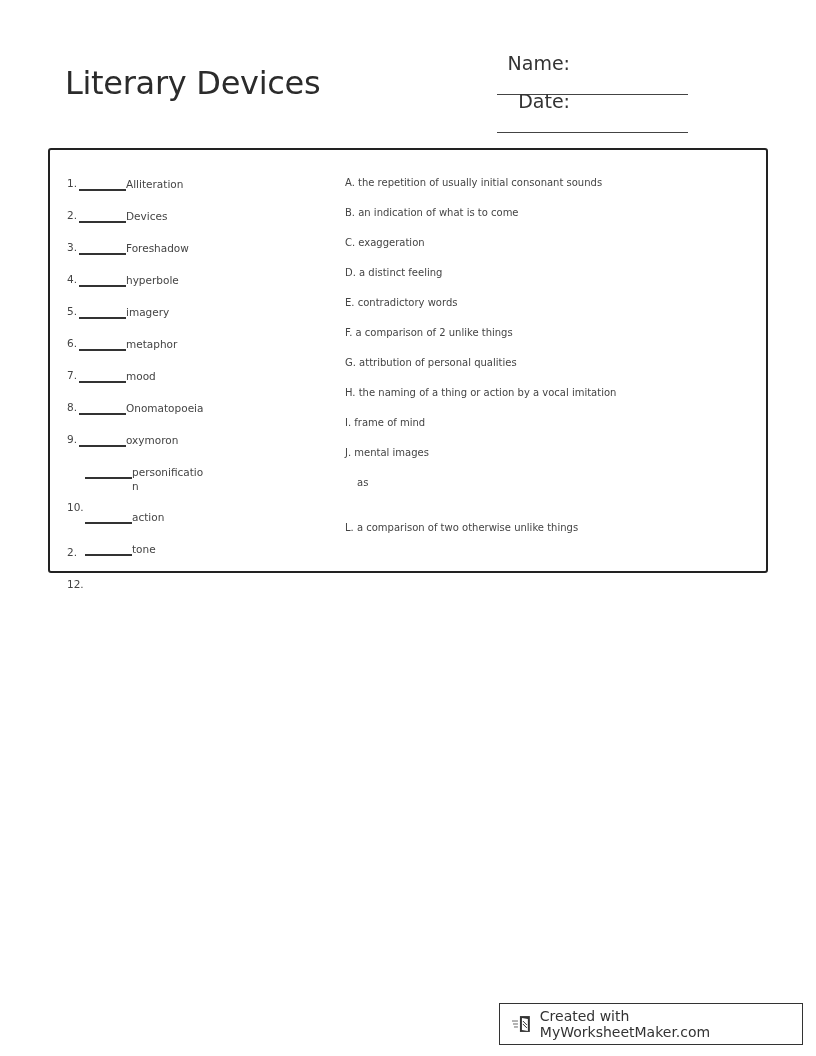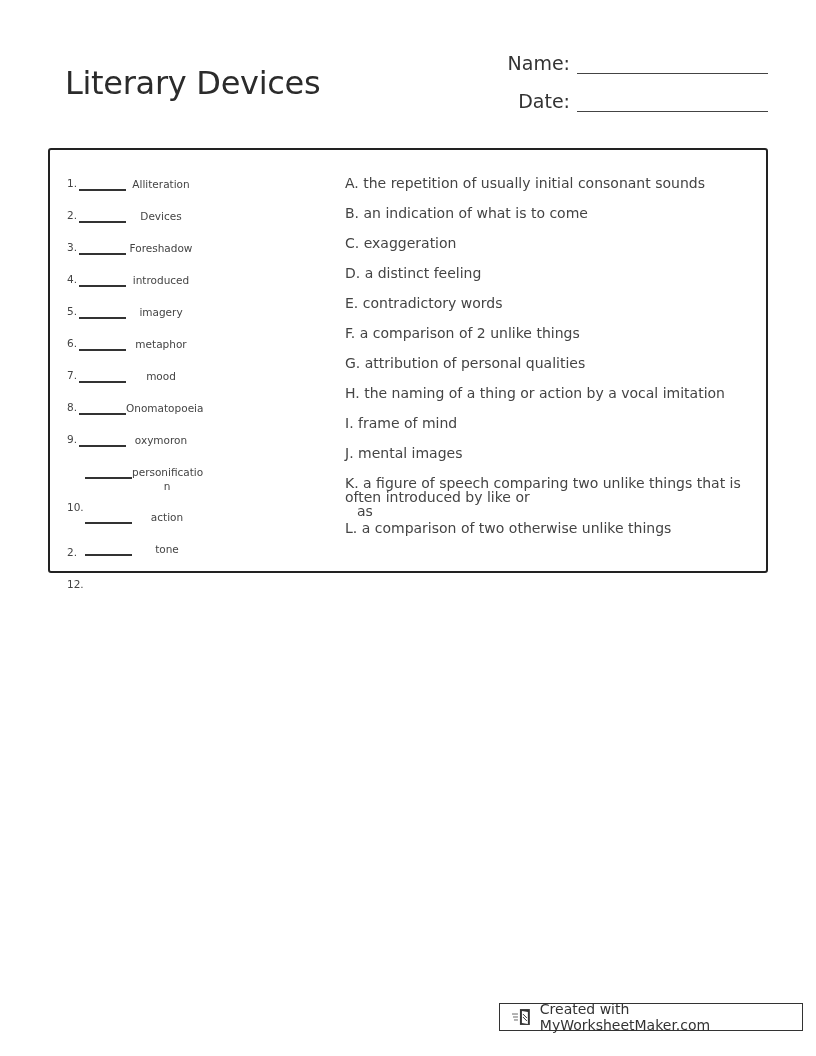--- a/index.html
+++ b/index.html
@@ -1,34 +1,34 @@
 <!DOCTYPE html>
 <html><head>
   <meta charset="utf-8">
   <style>
     html, body { margin: 0; padding: 0; background: #ffffff; }
     body { width: 816px; height: 1056px; position: relative; overflow: hidden;
            font-family: "DejaVu Sans", "Liberation Sans", sans-serif; color: #333; }
     .title { position: absolute; left: 49px; top: 48px; font-size: 32px; color: #2b2b2b;
              font-weight: normal; letter-spacing: -0.3px; margin: 16px; }
-    .field { position: absolute; display: flex; align-items: center; }
+    .field { position: absolute; display: flex; align-items: flex-start; flex-direction: column; }
     .field .lbl { font-size: 19px; color: #333; text-align: right; width: 80px; }
     .field .line { width: 191px; border-bottom: 1px solid #444; height: 20px; margin-left: 7px; }
     .name-field { left: 490px; top: 52px; }
     .date-field { left: 490px; top: 90px; }
     .box { position: absolute; left: 48px; top: 148px; width: 716px; height: 421px;
            border: 2px solid #222; border-radius: 3px; }
     .term { position: absolute; left: 17px; font-size: 10.5px; color: #444; display: flex; }
     .term .num { width: 12px; }
     .term .blank { width: 47px; border-bottom: 2px solid #333; height: 12px; margin-left: 0; }
     .term.two .num { width: 18px; margin-top: 36px; }
-    .term .word { margin-left: 0; width: 70px; line-height: 14px; text-align: center; }
-    .defn { position: absolute; left: 295px; font-size: 14px; color: #444; width: 405px; line-height: 14px; }
+    .term .word { margin-left: 0; width: 70px; line-height: 14px; }
+    .defn { position: absolute; left: 295px; font-size: 10px; color: #444; width: 405px; line-height: 14px; }
     .defn .cont { padding-left: 12px; }
-    .footer { position: absolute; left: 499px; top: 1003px; width: 304px; height: 28px;
+    .footer { position: absolute; left: 499px; top: 1003px; width: 304px; height: 42px;
               border: 1px solid #333; display: flex; align-items: center; box-sizing: border-box; }
     .footer .logo { margin-left: 12px; width: 22px; height: 20px; }
     .footer .txt { font-size: 14px; color: #333; margin-left: 6px; }
   </style>
 </head>
 <body>
 
 <h1 class="title">Literary Devices</h1>
 
 <div class="field name-field">
@@ -53,21 +53,21 @@
     <span class="word">Devices</span>
   </div>
   <div class="term" style="top:91px">
     <span class="num">3.</span>
     <span class="blank"></span>
     <span class="word">Foreshadow</span>
   </div>
   <div class="term" style="top:123px">
     <span class="num">4.</span>
     <span class="blank"></span>
-    <span class="word">introduced</span>
+    <span class="word">hyperbole</span>
   </div>
   <div class="term" style="top:155px">
     <span class="num">5.</span>
     <span class="blank"></span>
     <span class="word">imagery</span>
   </div>
   <div class="term" style="top:187px">
     <span class="num">6.</span>
     <span class="blank"></span>
     <span class="word">metaphor</span>
@@ -107,21 +107,20 @@
   <div class="defn" style="top:56px">B. an indication of what is to come</div>
   <div class="defn" style="top:86px">C. exaggeration</div>
   <div class="defn" style="top:116px">D. a distinct feeling</div>
   <div class="defn" style="top:146px">E. contradictory words</div>
   <div class="defn" style="top:176px">F. a comparison of 2 unlike things</div>
   <div class="defn" style="top:206px">G. attribution of personal qualities</div>
   <div class="defn" style="top:236px">H. the naming of a thing or action by a vocal imitation</div>
   <div class="defn" style="top:266px">I. frame of mind</div>
   <div class="defn" style="top:296px">J. mental images</div>
   <div class="defn" style="top:326px">
-    <div>K. a figure of speech comparing two unlike things that is often introduced by like or</div>
     <div class="cont">as</div>
   </div>
   <div class="defn" style="top:371px">L. a comparison of two otherwise unlike things</div>
 </div>
 
 <div class="footer">
   <svg class="logo" viewBox="0 0 22 20">
     <line x1="0" y1="7" x2="6" y2="7" stroke="#666" stroke-width="1"></line>
     <line x1="1" y1="10" x2="6" y2="10" stroke="#666" stroke-width="1"></line>
     <line x1="2" y1="13" x2="6" y2="13" stroke="#666" stroke-width="1"></line>

